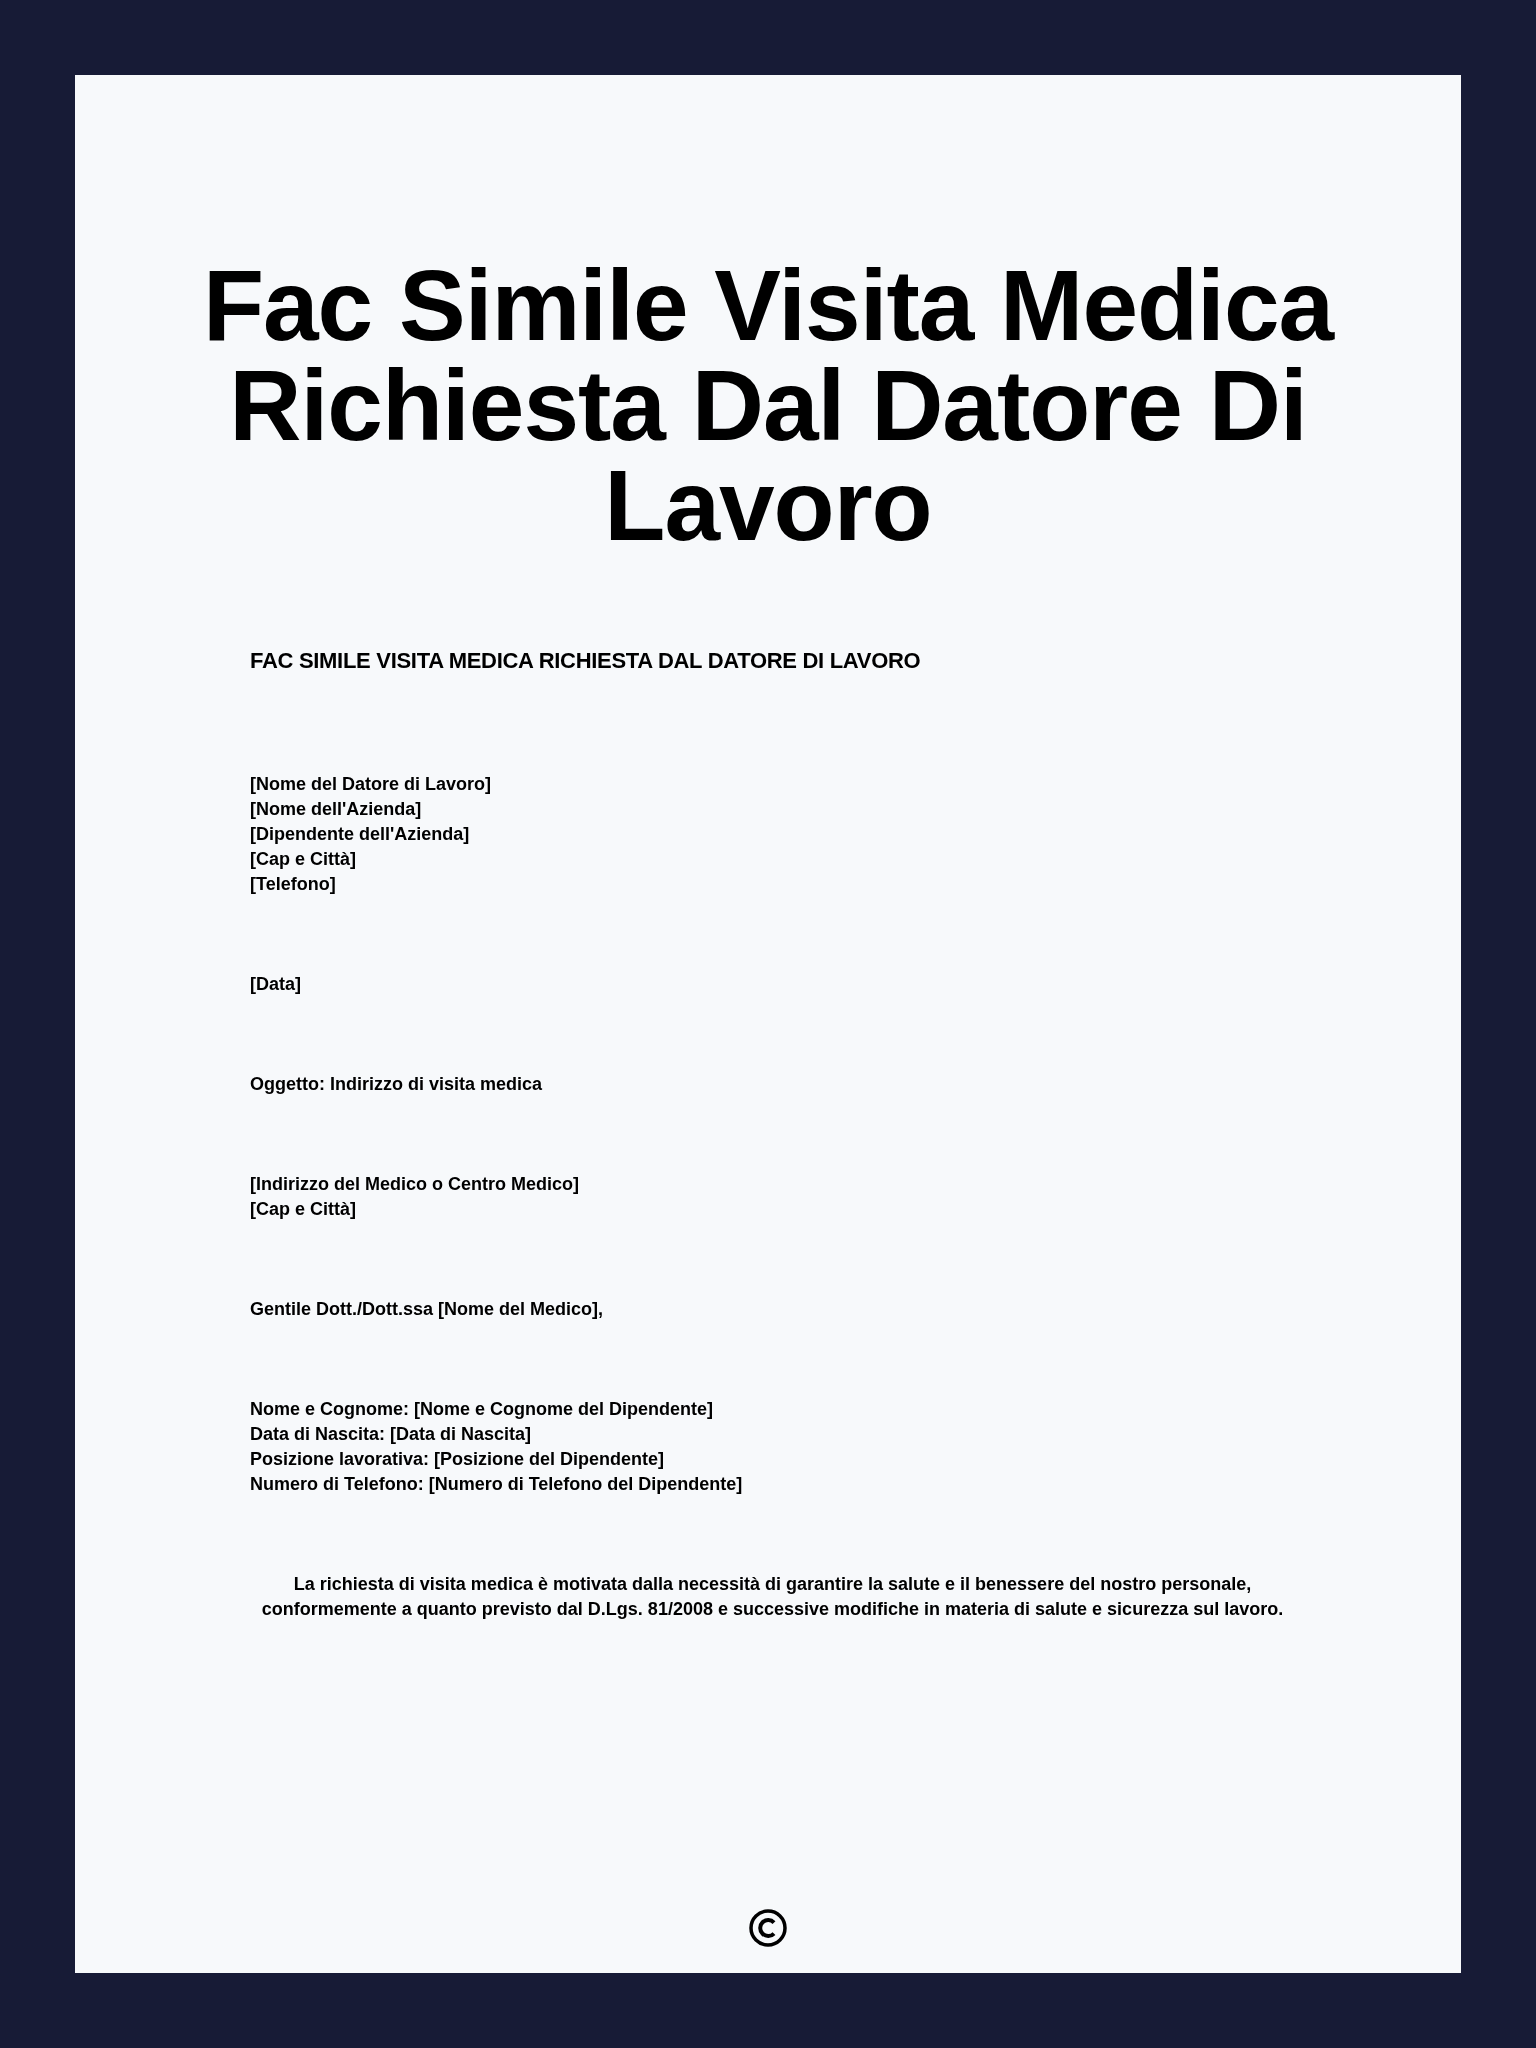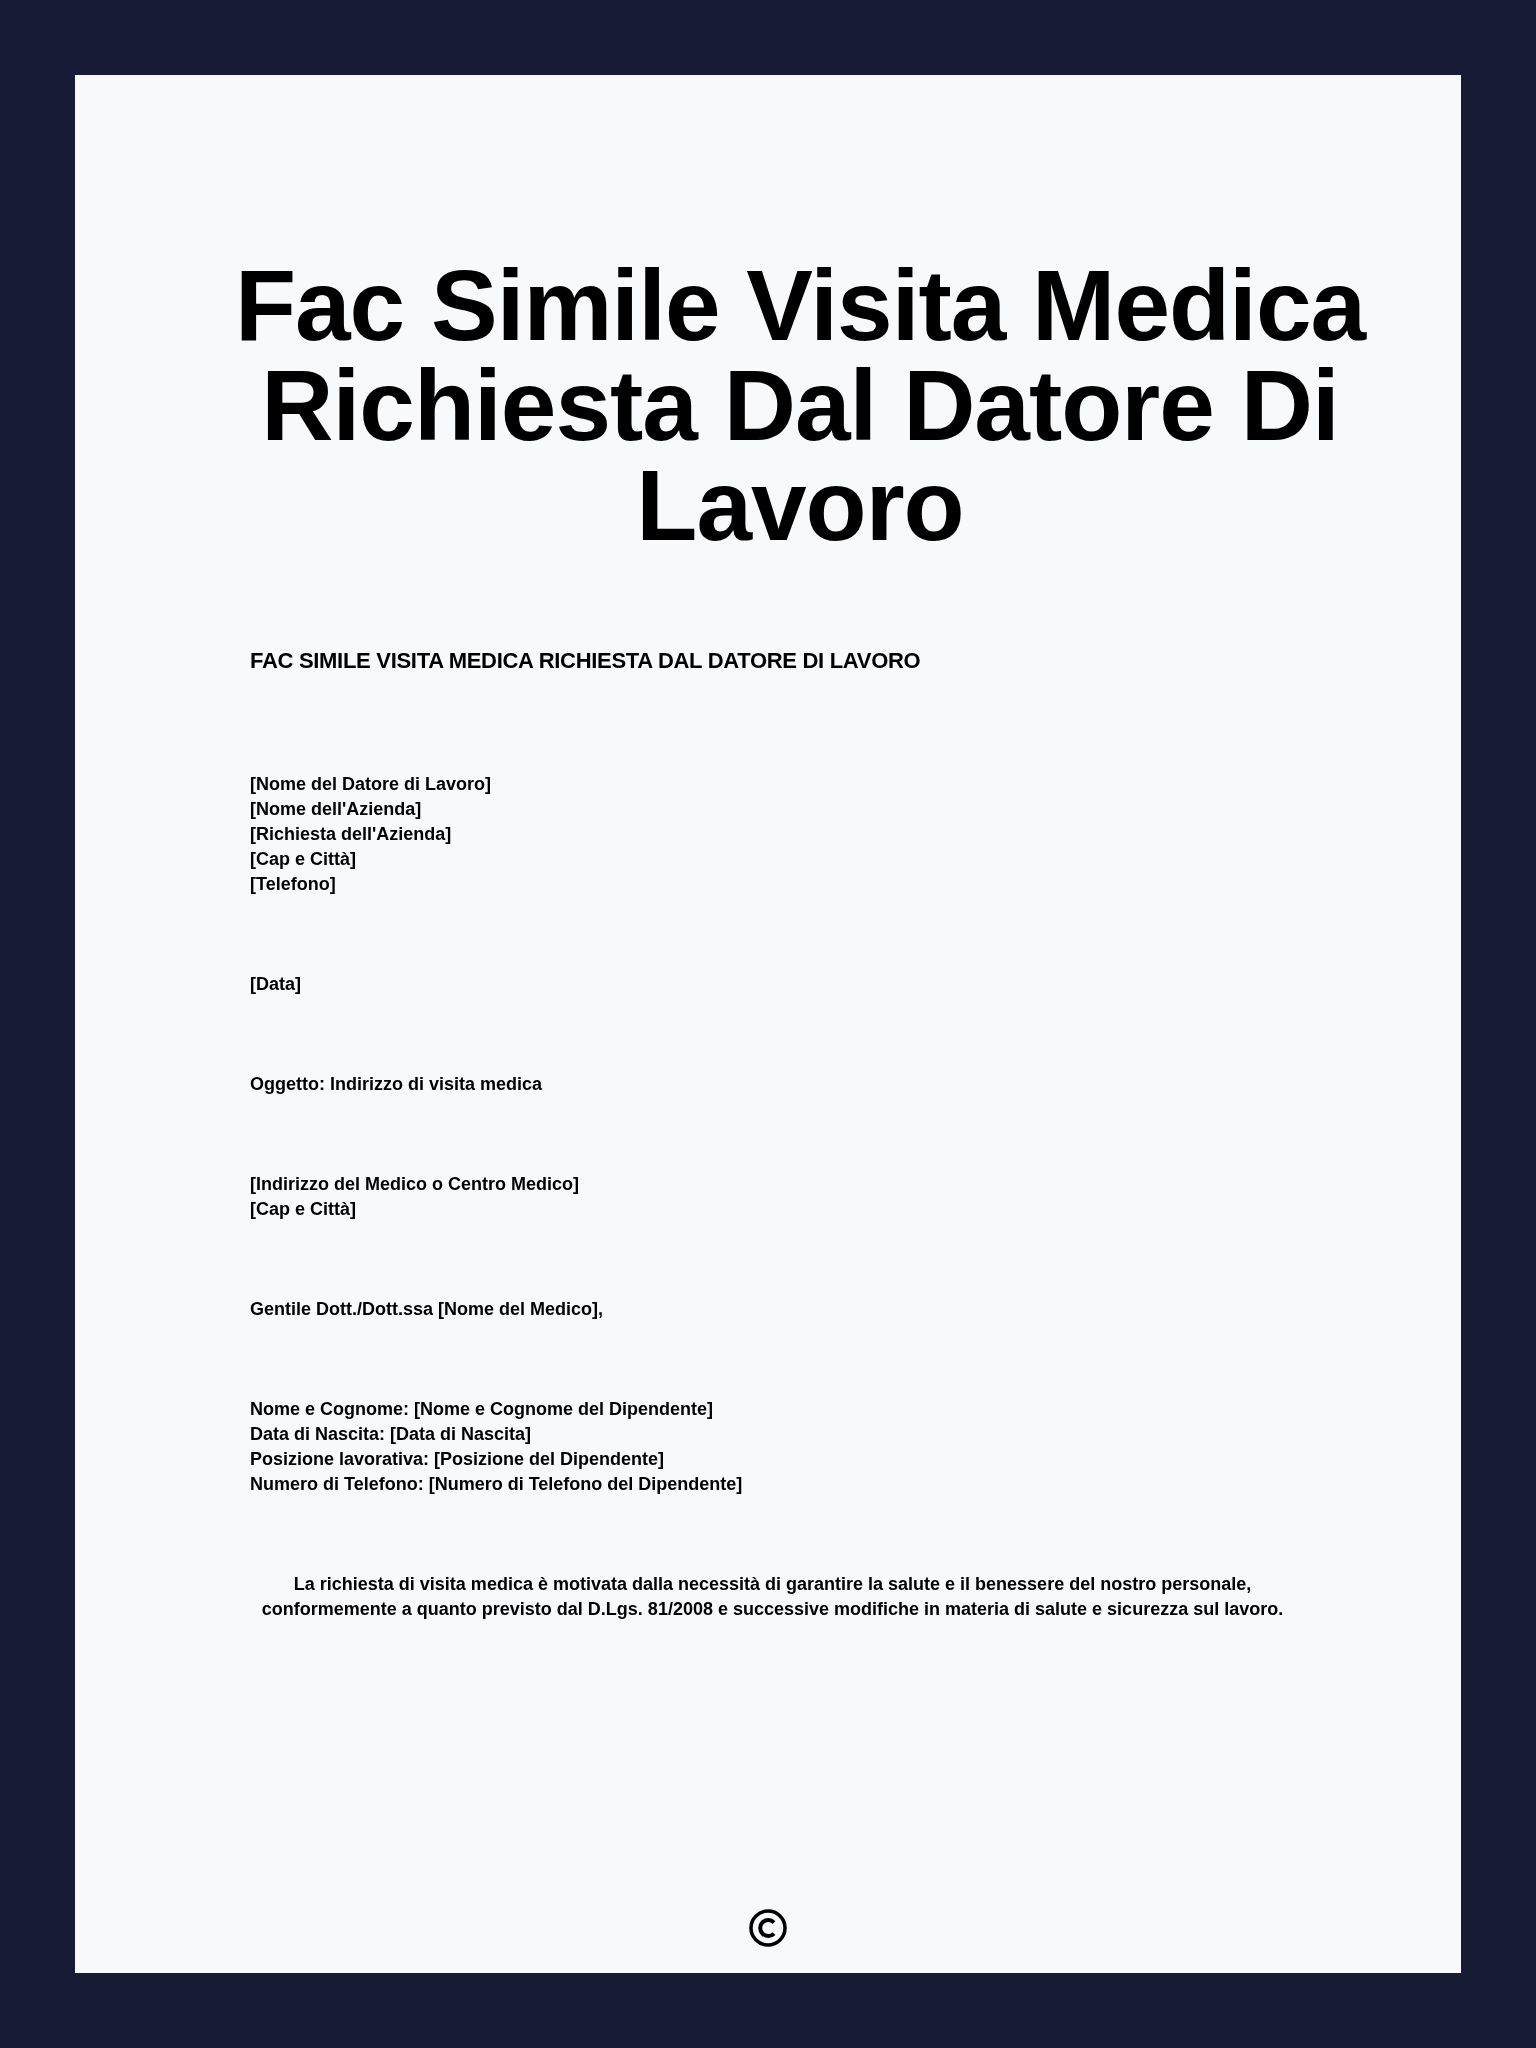--- a/index.html
+++ b/index.html
@@ -27,21 +27,20 @@
       position: absolute;
       left: 0;
       top: 180px;
       width: 1386px;
       text-align: center;
       font-weight: bold;
       font-size: 100px;
       line-height: 100px;
       margin: 0;
       letter-spacing: -1px;
-      padding-left: 32px;
     }
     .title-line {
       display: block;
       white-space: nowrap;
     }
     .content {
       position: absolute;
       left: 175px;
       top: 573px;
       width: 1045px;
@@ -86,21 +85,21 @@
     <span class="title-line">Lavoro</span>
   </h1>
 
   <div class="content">
 
     <p class="heading">FAC SIMILE VISITA MEDICA RICHIESTA DAL DATORE DI LAVORO</p>
 
     <div class="block">
       <span class="line">[Nome del Datore di Lavoro]</span>
       <span class="line">[Nome dell'Azienda]</span>
-      <span class="line">[Richiesta dell'Azienda]</span>
+      <span class="line">[Dipendente dell'Azienda]</span>
       <span class="line">[Cap e Città]</span>
       <span class="line">[Telefono]</span>
     </div>
 
     <div class="block">
       <span class="line">[Data]</span>
     </div>
 
     <div class="block">
       <span class="line">Oggetto: Indirizzo di visita medica</span>

